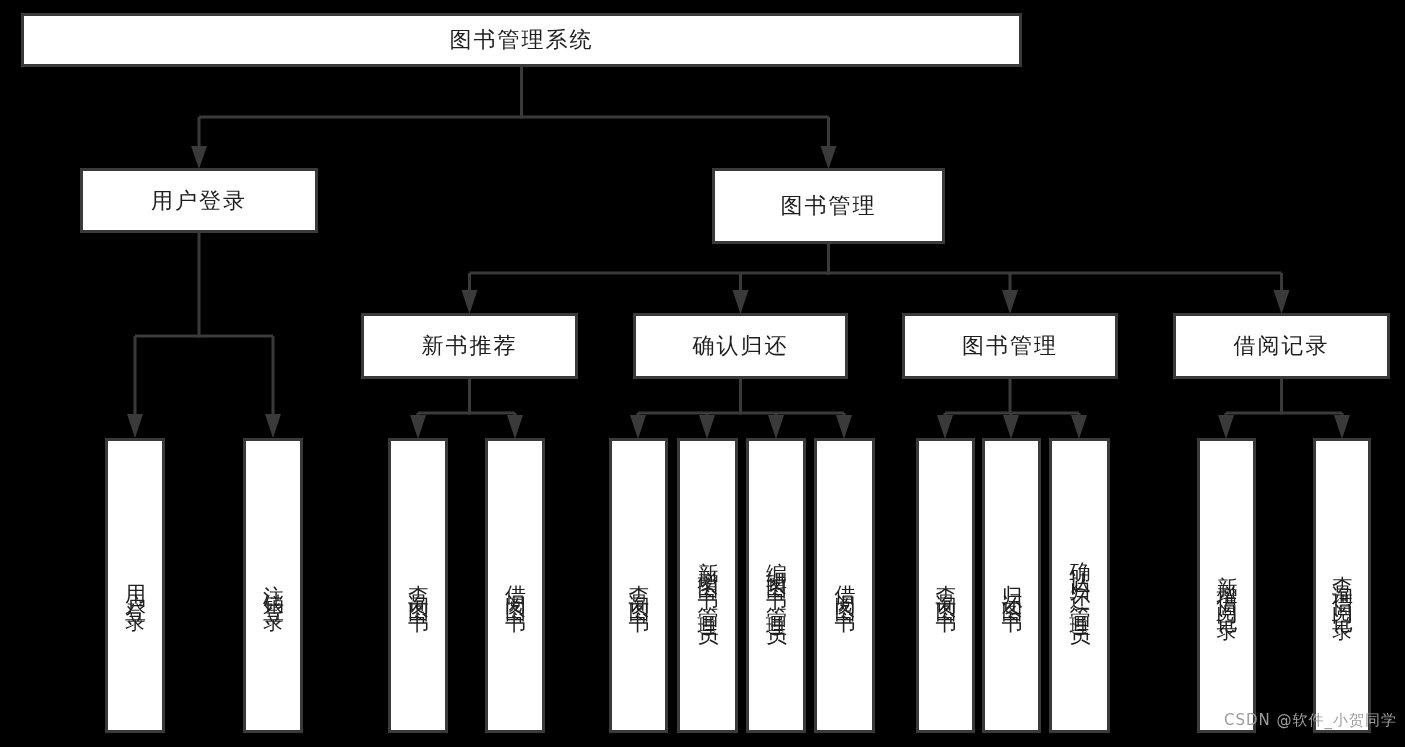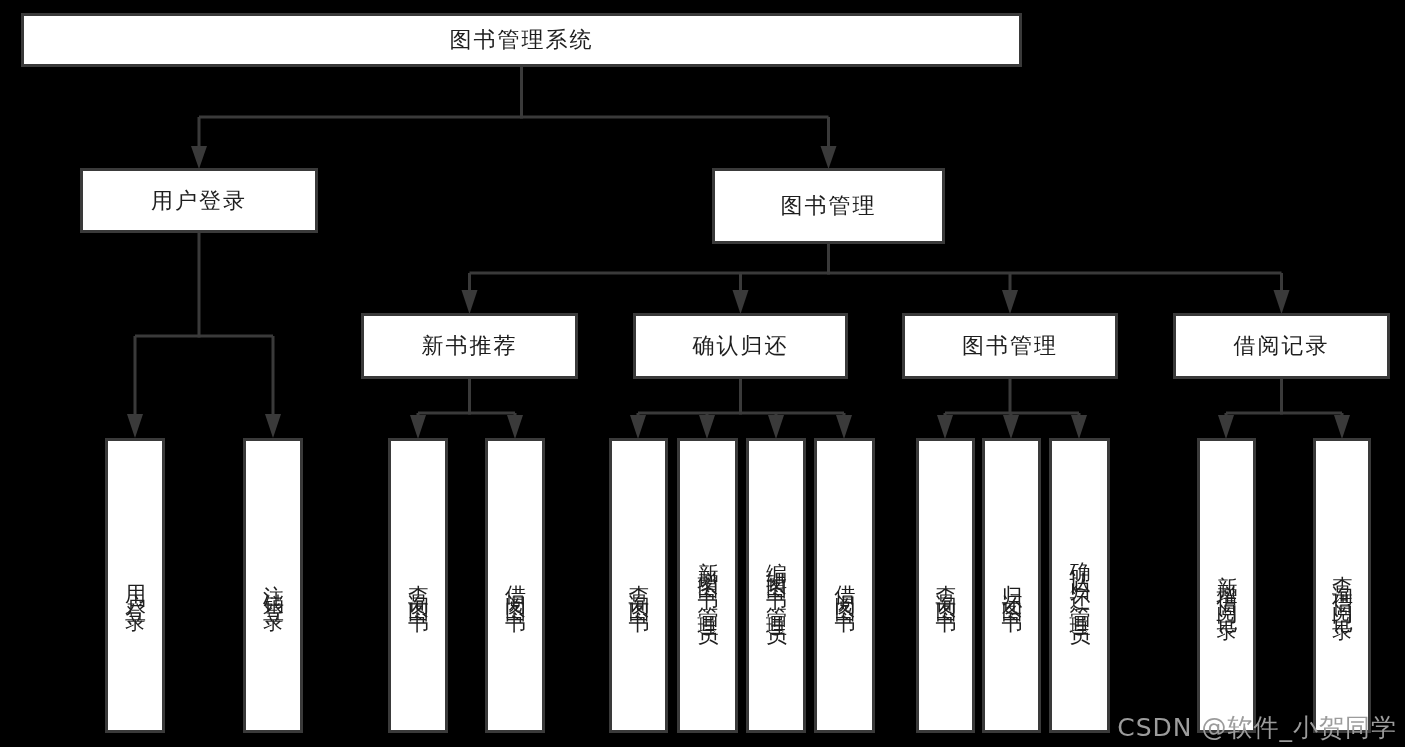--- a/index.html
+++ b/index.html
@@ -34,21 +34,21 @@
   .vbox {
     writing-mode: vertical-rl;
     font-size: 21px;
     letter-spacing: 9px;
     line-height: 1;
   }
   .watermark {
     position: absolute;
     top: 711px;
     right: 8px;
-    font-size: 25px;
+    font-size: 15px;
     color: #9c9c9c;
     letter-spacing: 1px;
     white-space: nowrap;
   }
 </style>
 </head>
 <body>
 
 <div id="stage">
 

